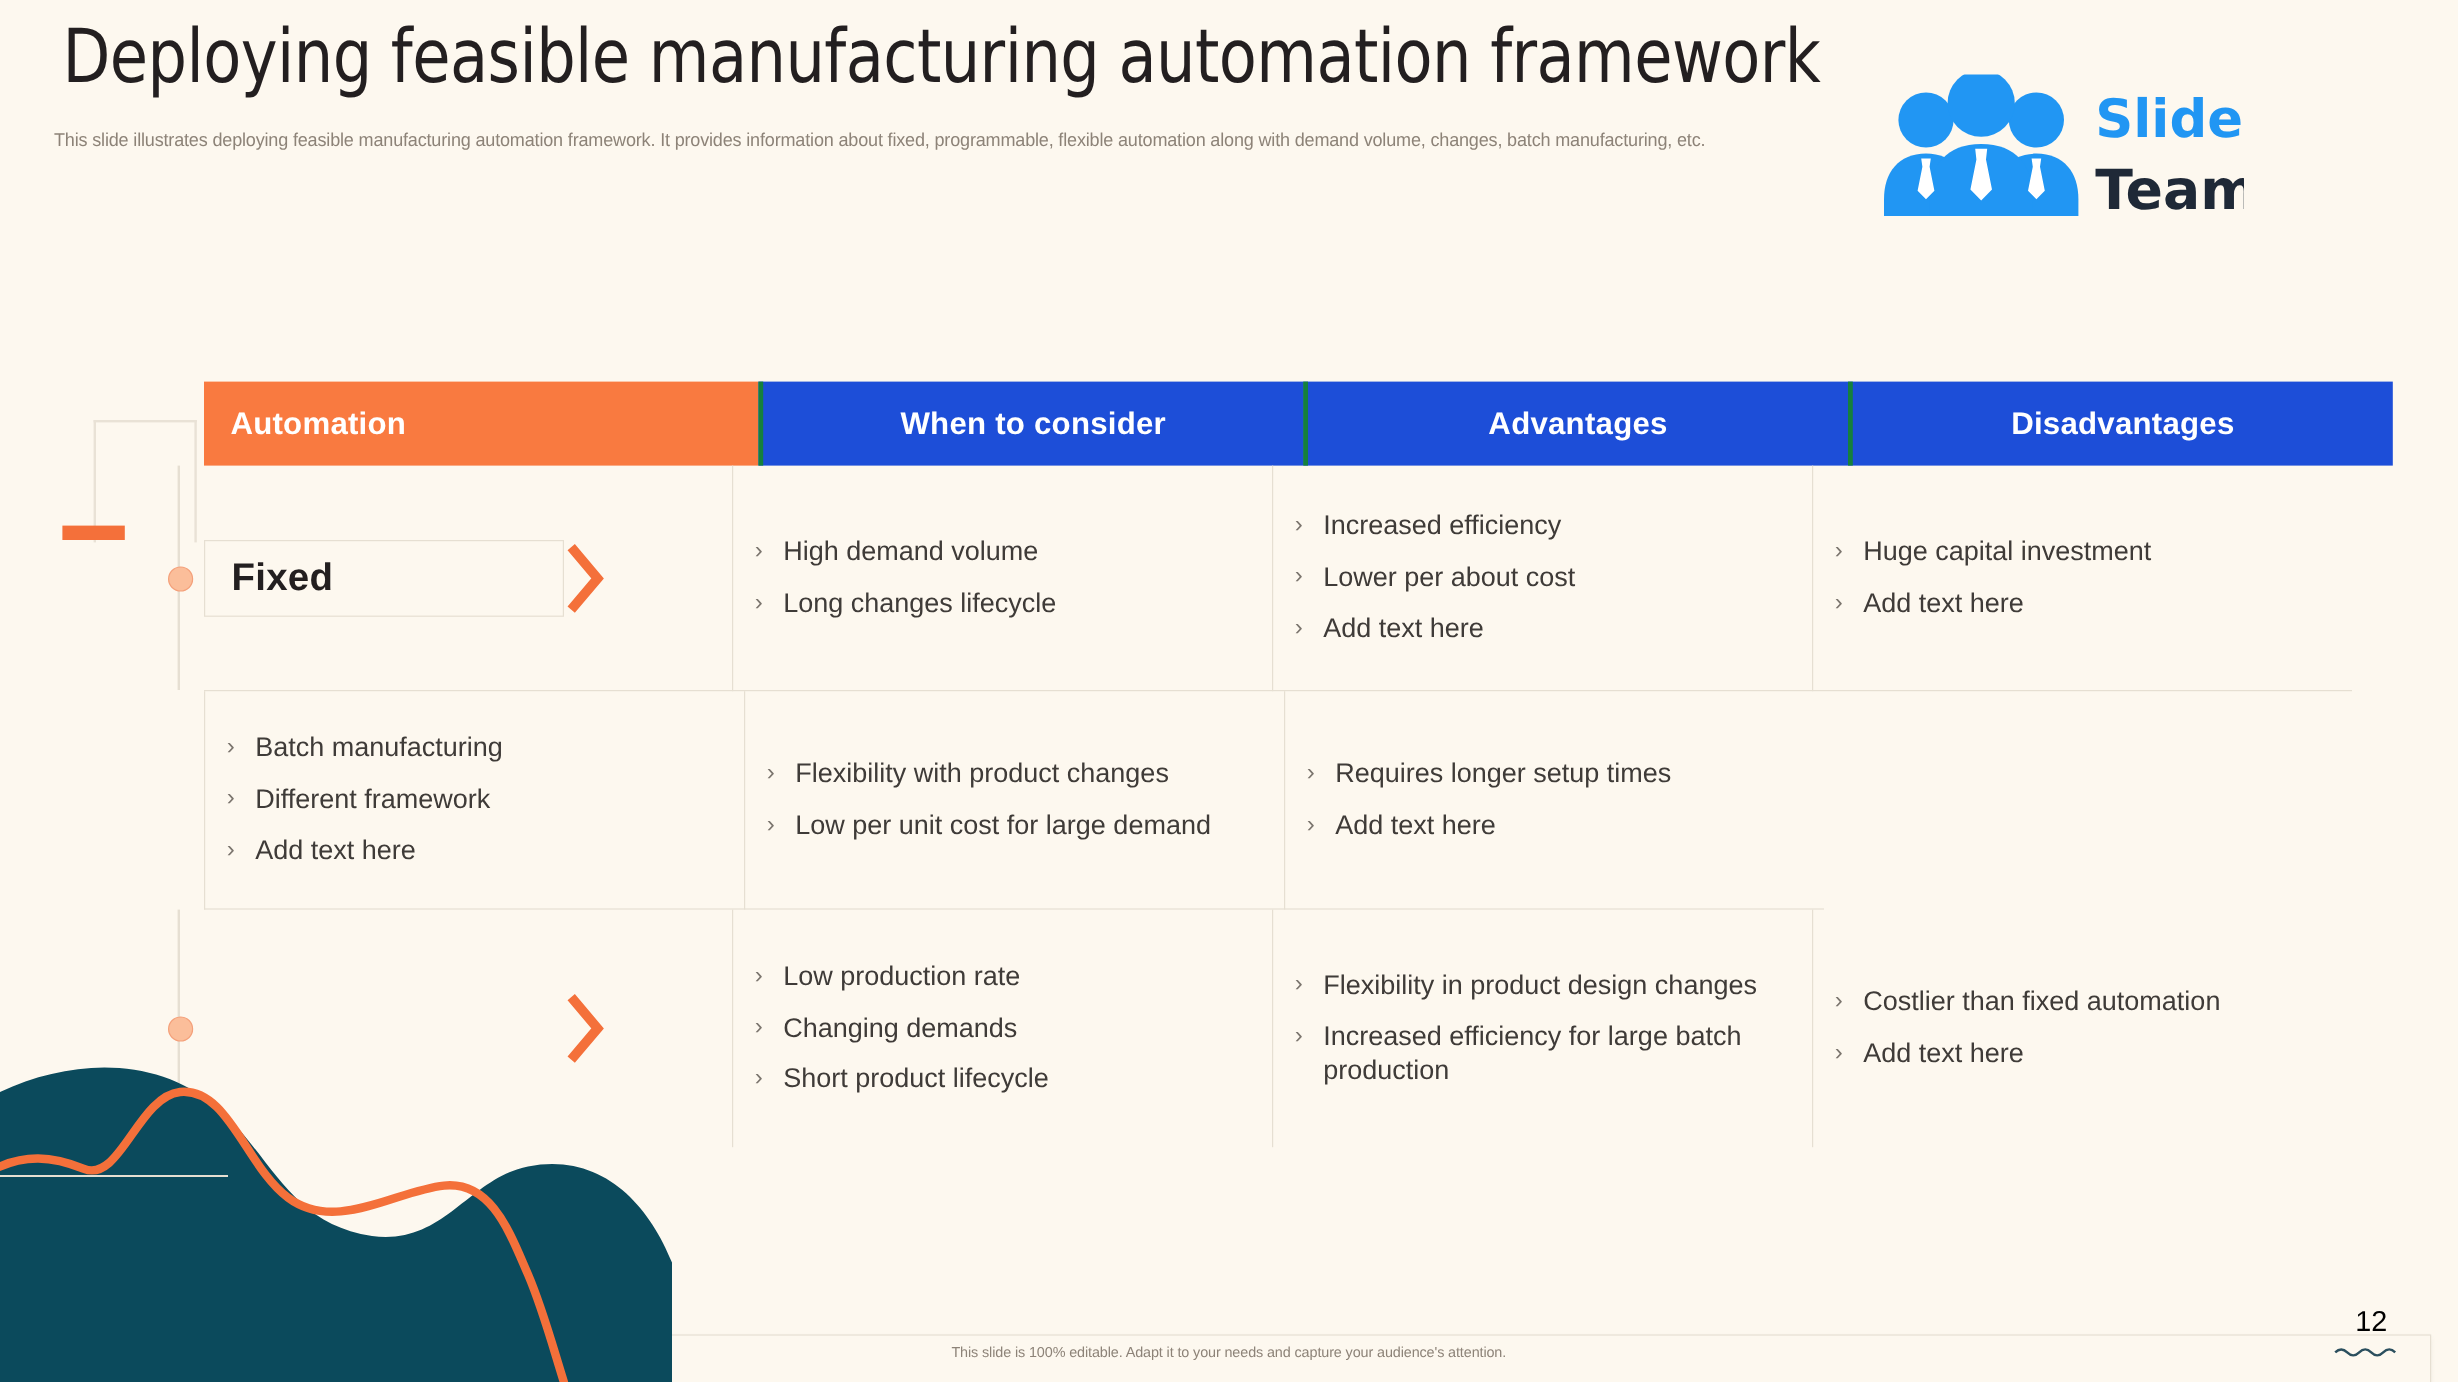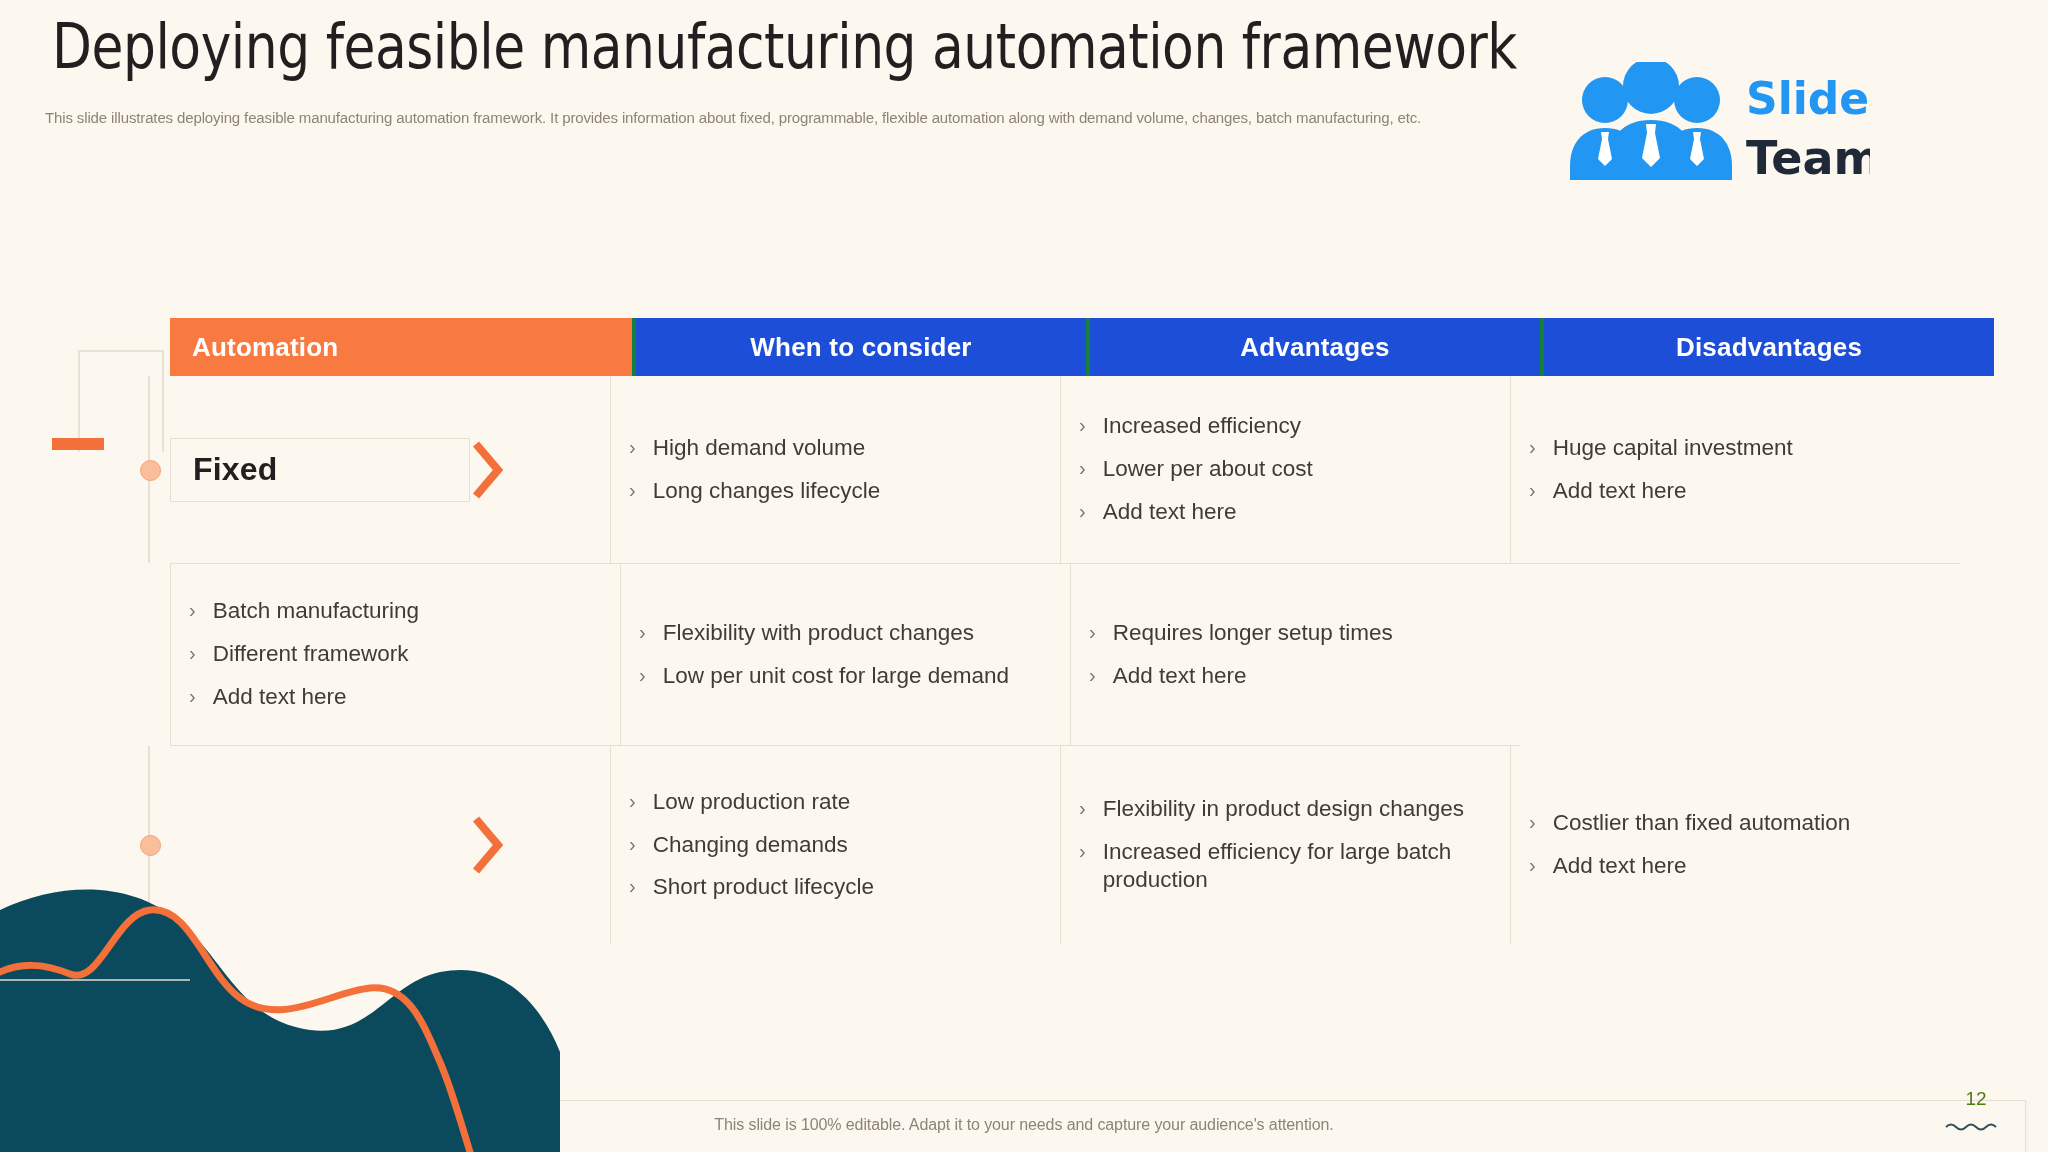--- a/index.html
+++ b/index.html
@@ -46,21 +46,21 @@
     border:2.5px solid #e9e2d6;border-bottom:none;
   }
   .decor-dash{
     position:absolute;left:52px;top:438px;width:52px;height:12px;background:#f4703a;
   }
 
   
   .table{
     position:absolute;left:170px;top:318px;width:1790px;
   }
-  .thead{display:flex;height:58px;}
+  .thead{display:flex;height:70px;}
   .th{
     display:flex;align-items:center;justify-content:center;
     color:#ffffff;font-weight:bold;font-size:26px;
     letter-spacing:0.2px;
   }
   .th.automation{background:#f97a40;justify-content:flex-start;padding-left:22px;}
   .th.dark{background:#1d4ed8;border-left:4px solid #15803d;}
 
   .col-0{width:440px;flex:0 0 440px;}
   .col-1{width:450px;flex:0 0 450px;}
@@ -129,27 +129,27 @@
     width:1916px;height:198px;
     border:1.5px solid #e6dfd2;
     box-shadow:0 2px 5px rgba(0,0,0,0.05);
     pointer-events:none;
   }
 
   
   .blob{position:absolute;left:0;bottom:0;width:620px;height:300px;}
   .footer-note{
     position:absolute;left:0;right:0;bottom:18px;text-align:center;
-    font-size:16px;color:#8d8378;letter-spacing:-0.1px;
+    font-size:12px;color:#8d8378;letter-spacing:-0.1px;
   }
   .pagenum{
     position:absolute;right:32px;bottom:20px;
     width:80px;height:44px;text-align:center;
   }
-  .pagenum .pn{font-size:19px;color:#4d7c0f;}
+  .pagenum .pn{font-size:24px;color:#000000;}
   .pagenum svg{position:absolute;left:8px;bottom:0px;}
 </style>
 </head>
 <body>
 
 <div class="slide">
 
   <div class="title">Deploying feasible manufacturing automation framework</div>
   <div class="subtitle">This slide illustrates deploying feasible manufacturing automation framework. It provides information about fixed, programmable, flexible automation along with demand volume, changes, batch manufacturing, etc.</div>
 

